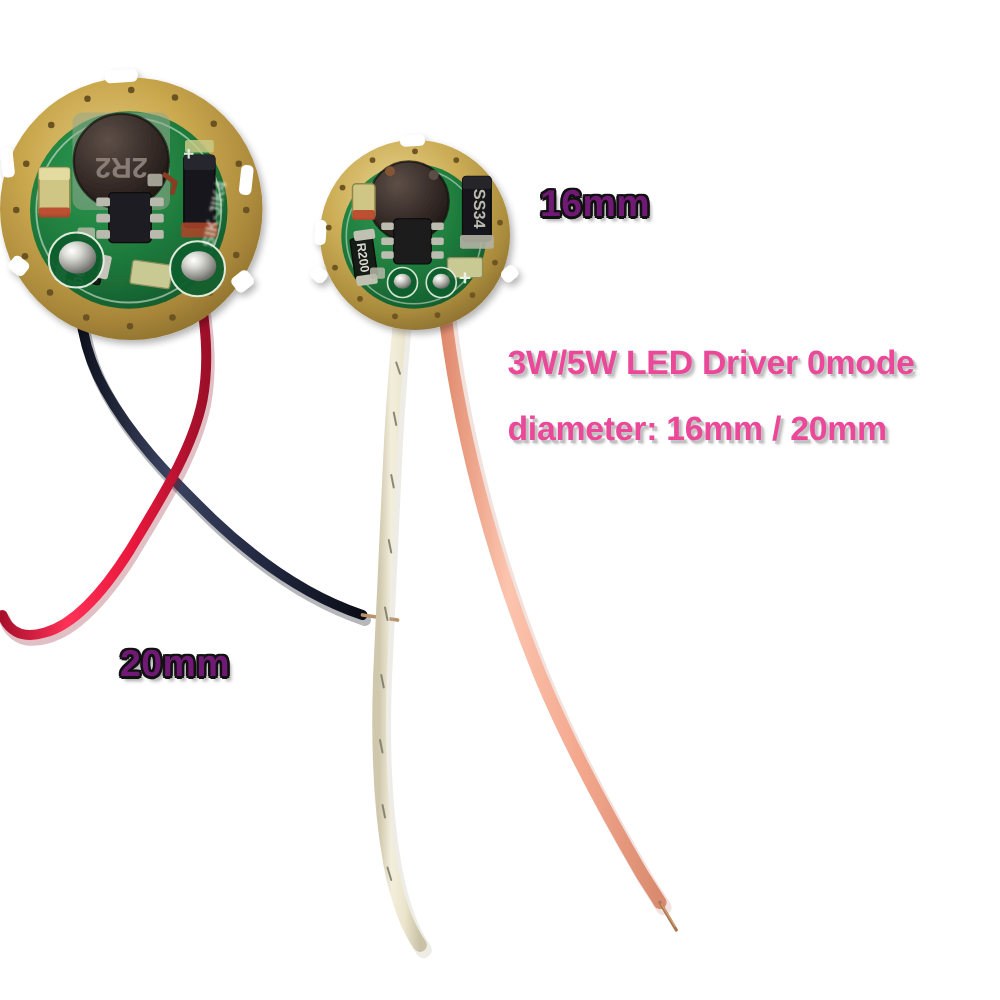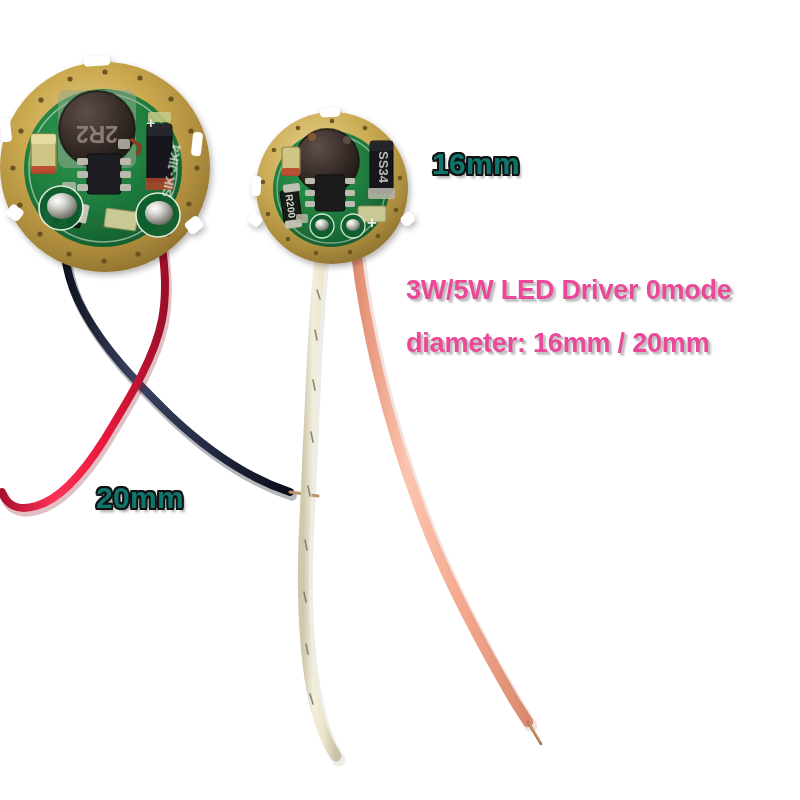--- a/index.html
+++ b/index.html
@@ -40,35 +40,35 @@
     font-size: 27px;
     line-height: 53px;
     white-space: nowrap;
     letter-spacing: -0.2px;
     text-shadow:
       2px 2px 0 rgba(190,190,190,0.85),
       3px 3px 2px rgba(160,160,160,0.55);
   }
   .dim-label {
     position: absolute;
-    color: #0f766e;
+    color: #701a75;
     font-family: "Liberation Sans", sans-serif;
     font-weight: bold;
     font-size: 30px;
     white-space: nowrap;
     letter-spacing: 0.3px;
     -webkit-text-stroke: 0px;
     text-shadow:
       -1.6px -1.6px 0 #111, 1.6px -1.6px 0 #111,
       -1.6px  1.6px 0 #111, 1.6px  1.6px 0 #111,
       -2px 0 0 #111, 2px 0 0 #111, 0 -2px 0 #111, 0 2px 0 #111,
       3px 4px 3px rgba(0,0,0,0.35);
   }
   #label-16mm { left: 432px; top: 147px; }
-  #label-20mm { left: 96px; top: 481px; }
+  #label-20mm { left: 96px; top: 515px; }
 </style>
 </head>
 <body>
 
 <div id="stage">
 
   <svg id="photo-svg" viewBox="0 0 800 800">
     <defs>
 
       <radialGradient id="brassL" cx="42%" cy="34%" r="72%">

